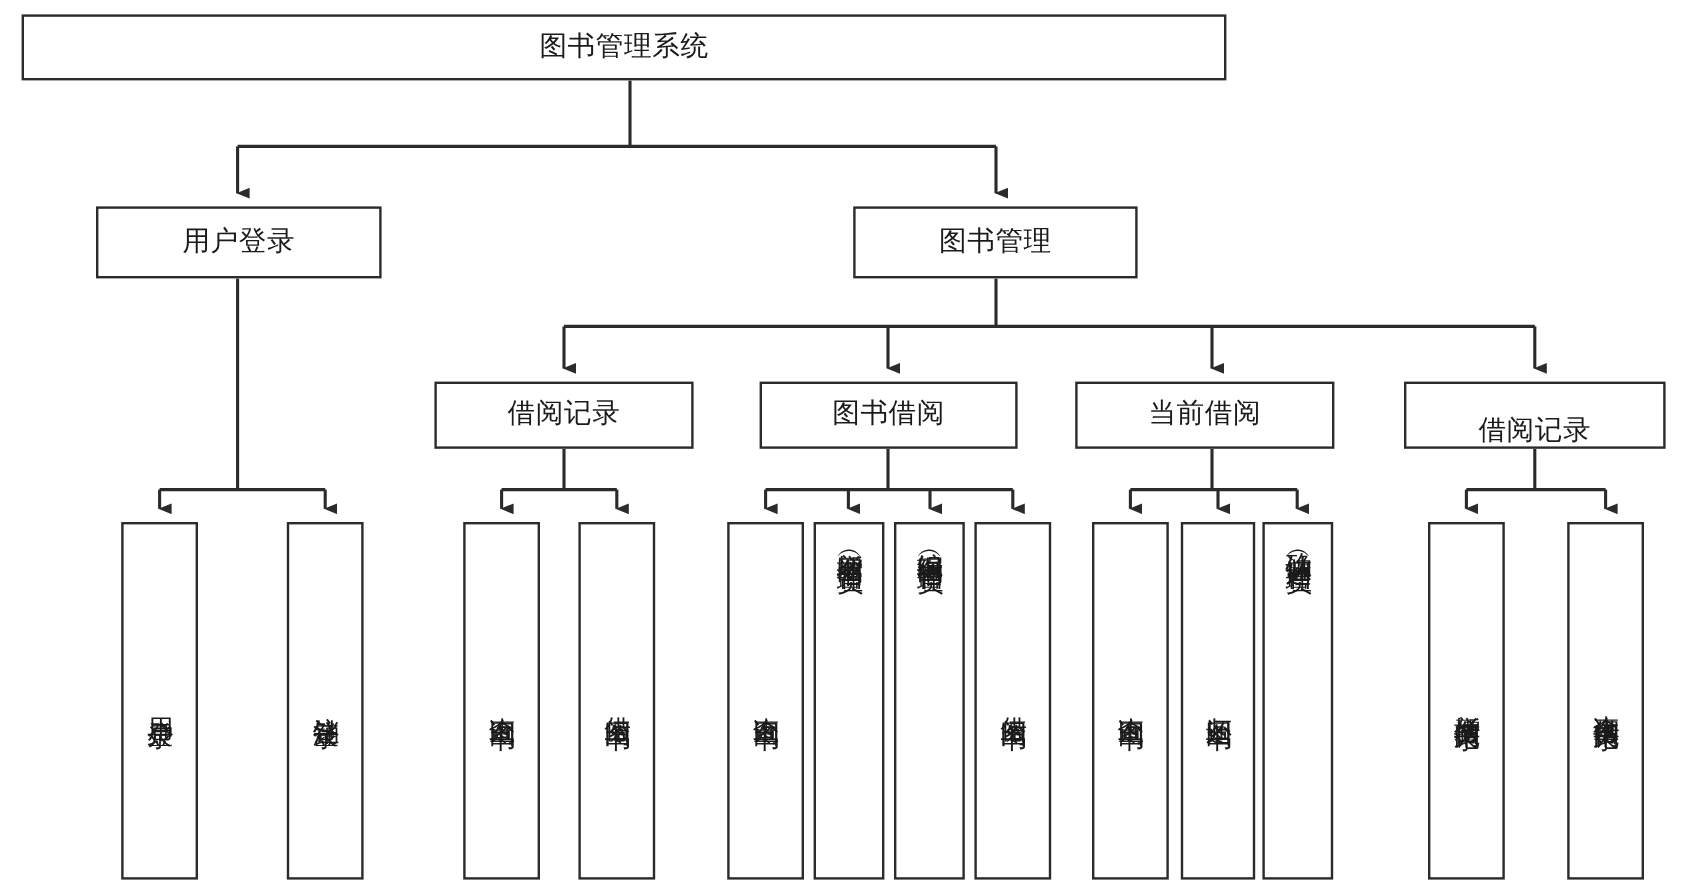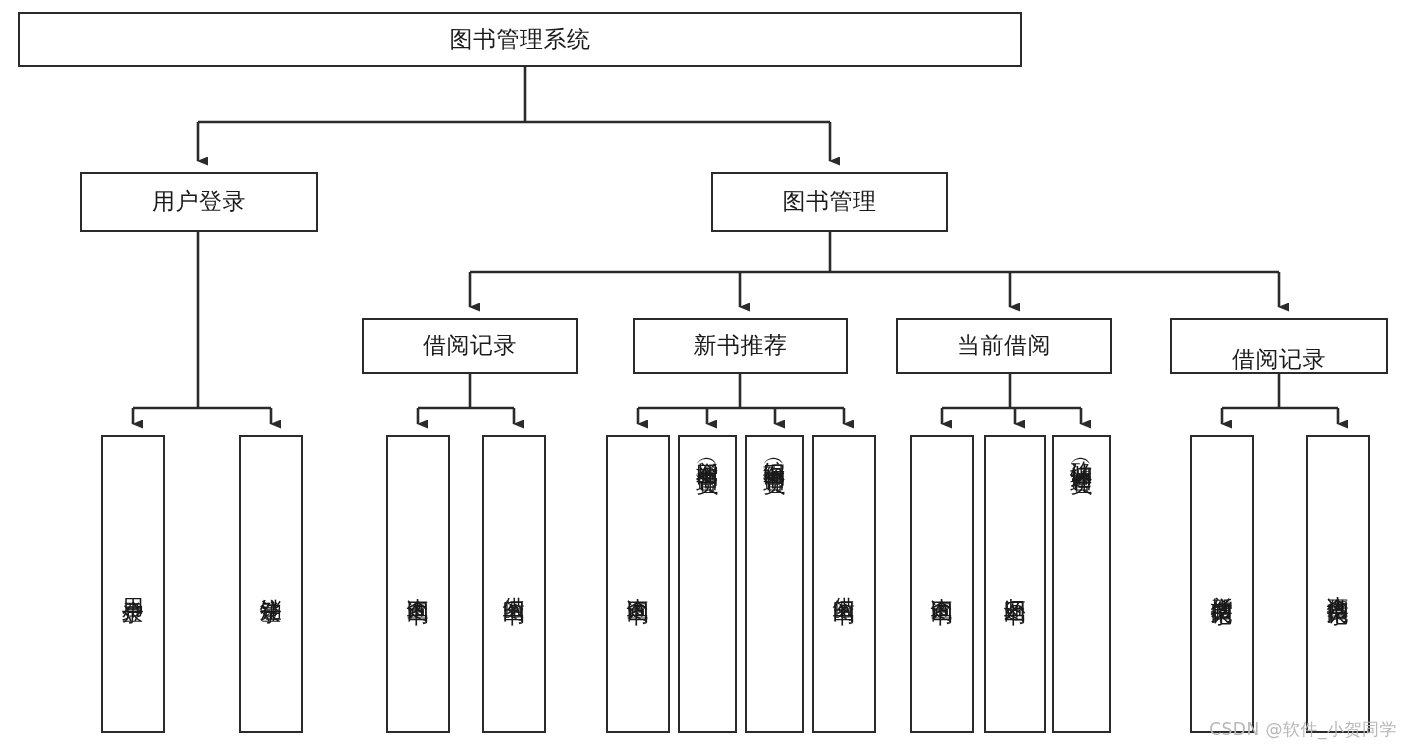--- a/index.html
+++ b/index.html
@@ -129,21 +129,21 @@
       <div class="node node-h" style="left: 80px; top: 172px; width: 238px; height: 60px;">
         <span>用户登录</span>
       </div>
       <div class="node node-h" style="left: 711px; top: 172px; width: 237px; height: 60px;">
         <span>图书管理</span>
       </div>
       <div class="node node-h" style="left: 362px; top: 318px; width: 216px; height: 56px;">
         <span>借阅记录</span>
       </div>
       <div class="node node-h" style="left: 633px; top: 318px; width: 215px; height: 56px;">
-        <span>新书推荐</span>
+        <span>图书借阅</span>
       </div>
       <div class="node node-h" style="left: 896px; top: 318px; width: 216px; height: 56px;">
         <span>当前借阅</span>
       </div>
       <div class="node node-h" style="left: 1170px; top: 318px; width: 218px; height: 56px; align-items: flex-end;">
         <span>借阅记录</span>
       </div>
       <div class="node node-v center" style="left: 101px; top: 435px; width: 64px; height: 298px;">
         <span class="vlabel">用户登录</span>
       </div>
@@ -178,15 +178,14 @@
         <span class="vlabel">确认归还（管理员）</span>
       </div>
       <div class="node node-v center" style="left: 1190px; top: 435px; width: 64px; height: 298px;">
         <span class="vlabel">新增借阅记录</span>
       </div>
       <div class="node node-v center" style="left: 1306px; top: 435px; width: 64px; height: 298px;">
         <span class="vlabel">查询借阅记录</span>
       </div>
     </div>
 
-  <div id="watermark">CSDN @软件_小贺同学</div>
 
 </div>
 
 </body></html>

